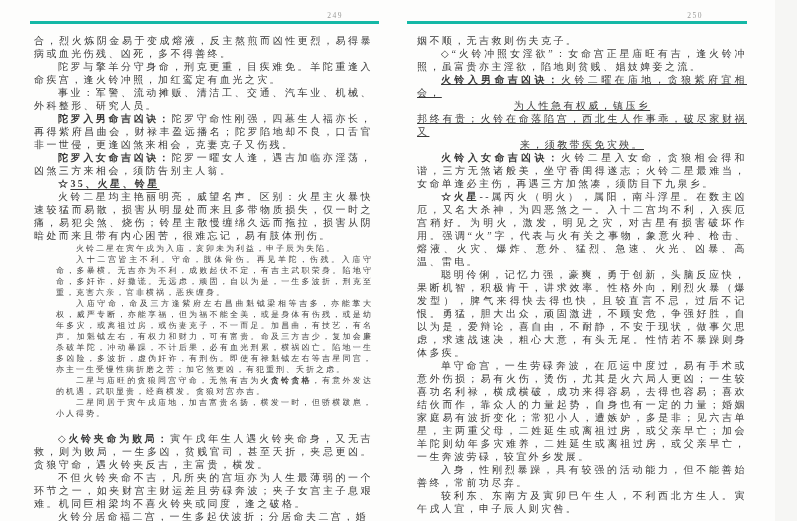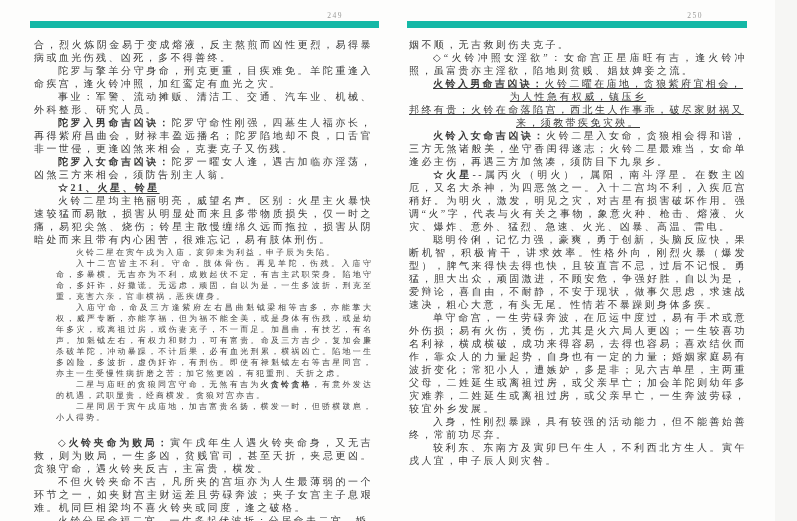--- a/index.html
+++ b/index.html
@@ -14,33 +14,33 @@
   }
   .page-left{left:0;width:393px;}
   .page-right{left:379px;width:396px;}
   .gutter{
     position:absolute;top:0;bottom:0;left:392px;width:6px;
     background:#8d8d8d;
     box-shadow:inset 2px 0 2px rgba(0,0,0,.25), inset -2px 0 2px rgba(0,0,0,.25);
   }
   .page-header{
     position:relative;height:21px;margin:0 6px 0 30px;
-    border-bottom:7px solid #14b8a6;
+    border-bottom:3px solid #14b8a6;
   }
   .page-right .page-header{margin:0 28px 0 28px;}
   .page-num{
     position:absolute;right:44px;bottom:1px;
     font-size:7.5px;color:#9a9a98;letter-spacing:1.5px;
     font-family:"Liberation Serif","DejaVu Serif",serif;
   }
   .content{
     padding:10px 20px 0 34px;
     text-align:justify;
   }
-  .page-right .content{padding:10px 28px 0 30px;}
+  .page-right .content{padding:10px 28px 0 30px;margin-left:8px;}
   .para{
     margin:0;font-size:10px;line-height:13px;letter-spacing:2.4px;
     text-indent:2.4em;
   }
   .para.noindent{text-indent:0;}
   .lead{font-weight:bold;}
   .heading{
     margin:0;font-size:10px;line-height:13px;letter-spacing:2.4px;
     text-indent:2.4em;font-weight:bold;
   }
@@ -63,21 +63,21 @@
 <div class="page page-left">
   <div class="page-header">
     <span class="page-num">249</span>
   </div>
   <div class="content">
     <p class="para noindent"><span>合，烈火炼阴金易于变成熔液，反主熬煎而凶性更烈，易得暴病或血光伤残、凶死，多不得善终。</span></p>
     <p class="para"><span>陀罗与擎羊分守身命，刑克更重，目疾难免。羊陀重逢入命疾宫，逢火铃冲照，加红鸾定有血光之灾。</span></p>
     <p class="para"><span>事业：军警、流动摊贩、清洁工、交通、汽车业、机械、外科整形、研究人员。</span></p>
     <p class="para"><b class="lead">陀罗入男命吉凶诀：</b><span>陀罗守命性刚强，四墓生人福亦长，再得紫府昌曲会，财禄丰盈远播名；陀罗陷地却不良，口舌官非一世侵，更逢凶煞来相会，克妻克子又伤残。</span></p>
     <p class="para"><b class="lead">陀罗入女命吉凶诀：</b><span>陀罗一曜女人逢，遇吉加临亦淫荡，凶煞三方来相会，须防告别主人翁。</span></p>
-    <p class="heading"><span>☆</span><span class="udl">21、火星、铃星</span></p>
+    <p class="heading"><span>☆</span><span class="udl">35、火星、铃星</span></p>
     <p class="para"><span>火铃二星均主艳丽明亮，威望名声。区别：火星主火暴快速较猛而易散，损害从明显处而来且多带物质损失，仅一时之痛，易犯尖煞、烧伤；铃星主散慢缠绵久远而拖拉，损害从阴暗处而来且带有内心困苦，很难忘记，易有肢体刑伤。</span></p>
 
     <div class="small-block">
       <p class="spara"><span>火铃二星在寅午戌为入庙，亥卯未为利益，申子辰为失陷。</span></p>
       <p class="spara"><span>入十二宫皆主不利。守命，肢体骨伤。再见羊陀，伤残。入庙守命，多暴横。无吉亦为不利，成败起伏不定，有吉主武职荣身。陷地守命，多奸诈，好撒谎。无远虑，顽固，自以为是，一生多波折，刑克至重，克害六亲，官非横祸，恶疾缠身。</span></p>
       <p class="spara"><span>入庙守命，命及三方逢紫府左右昌曲魁钺梁相等吉多，亦能掌大权，威严专断，亦能享福，但为福不能全美，或是身体有伤残，或是幼年多灾，或离祖过房，或伤妻克子，不一而足。加昌曲，有技艺，有名声。加魁钺左右，有权力和财力，可有富贵。命及三方吉少，复加会廉杀破羊陀，冲动暴躁，不计后果，必有血光刑累，横祸凶亡。陷地一生多凶险，多波折，虚伪奸诈，有刑伤。即使有禄魁钺左右等吉星同宫，亦主一生受慢性病折磨之苦；加它煞更凶，有犯重刑、夭折之虑。</span></p>
       <p class="spara"><span>二星与庙旺的贪狼同宫守命，无煞有吉为</span><b>火贪铃贪格</b><span>，有意外发达的机遇，武职显贵，经商横发。贪狼对宫亦吉。</span></p>
       <p class="spara"><span>二星同居于寅午戌庙地，加吉富贵名扬，横发一时，但骄横跋扈，小人得势。</span></p>
     </div>
 

